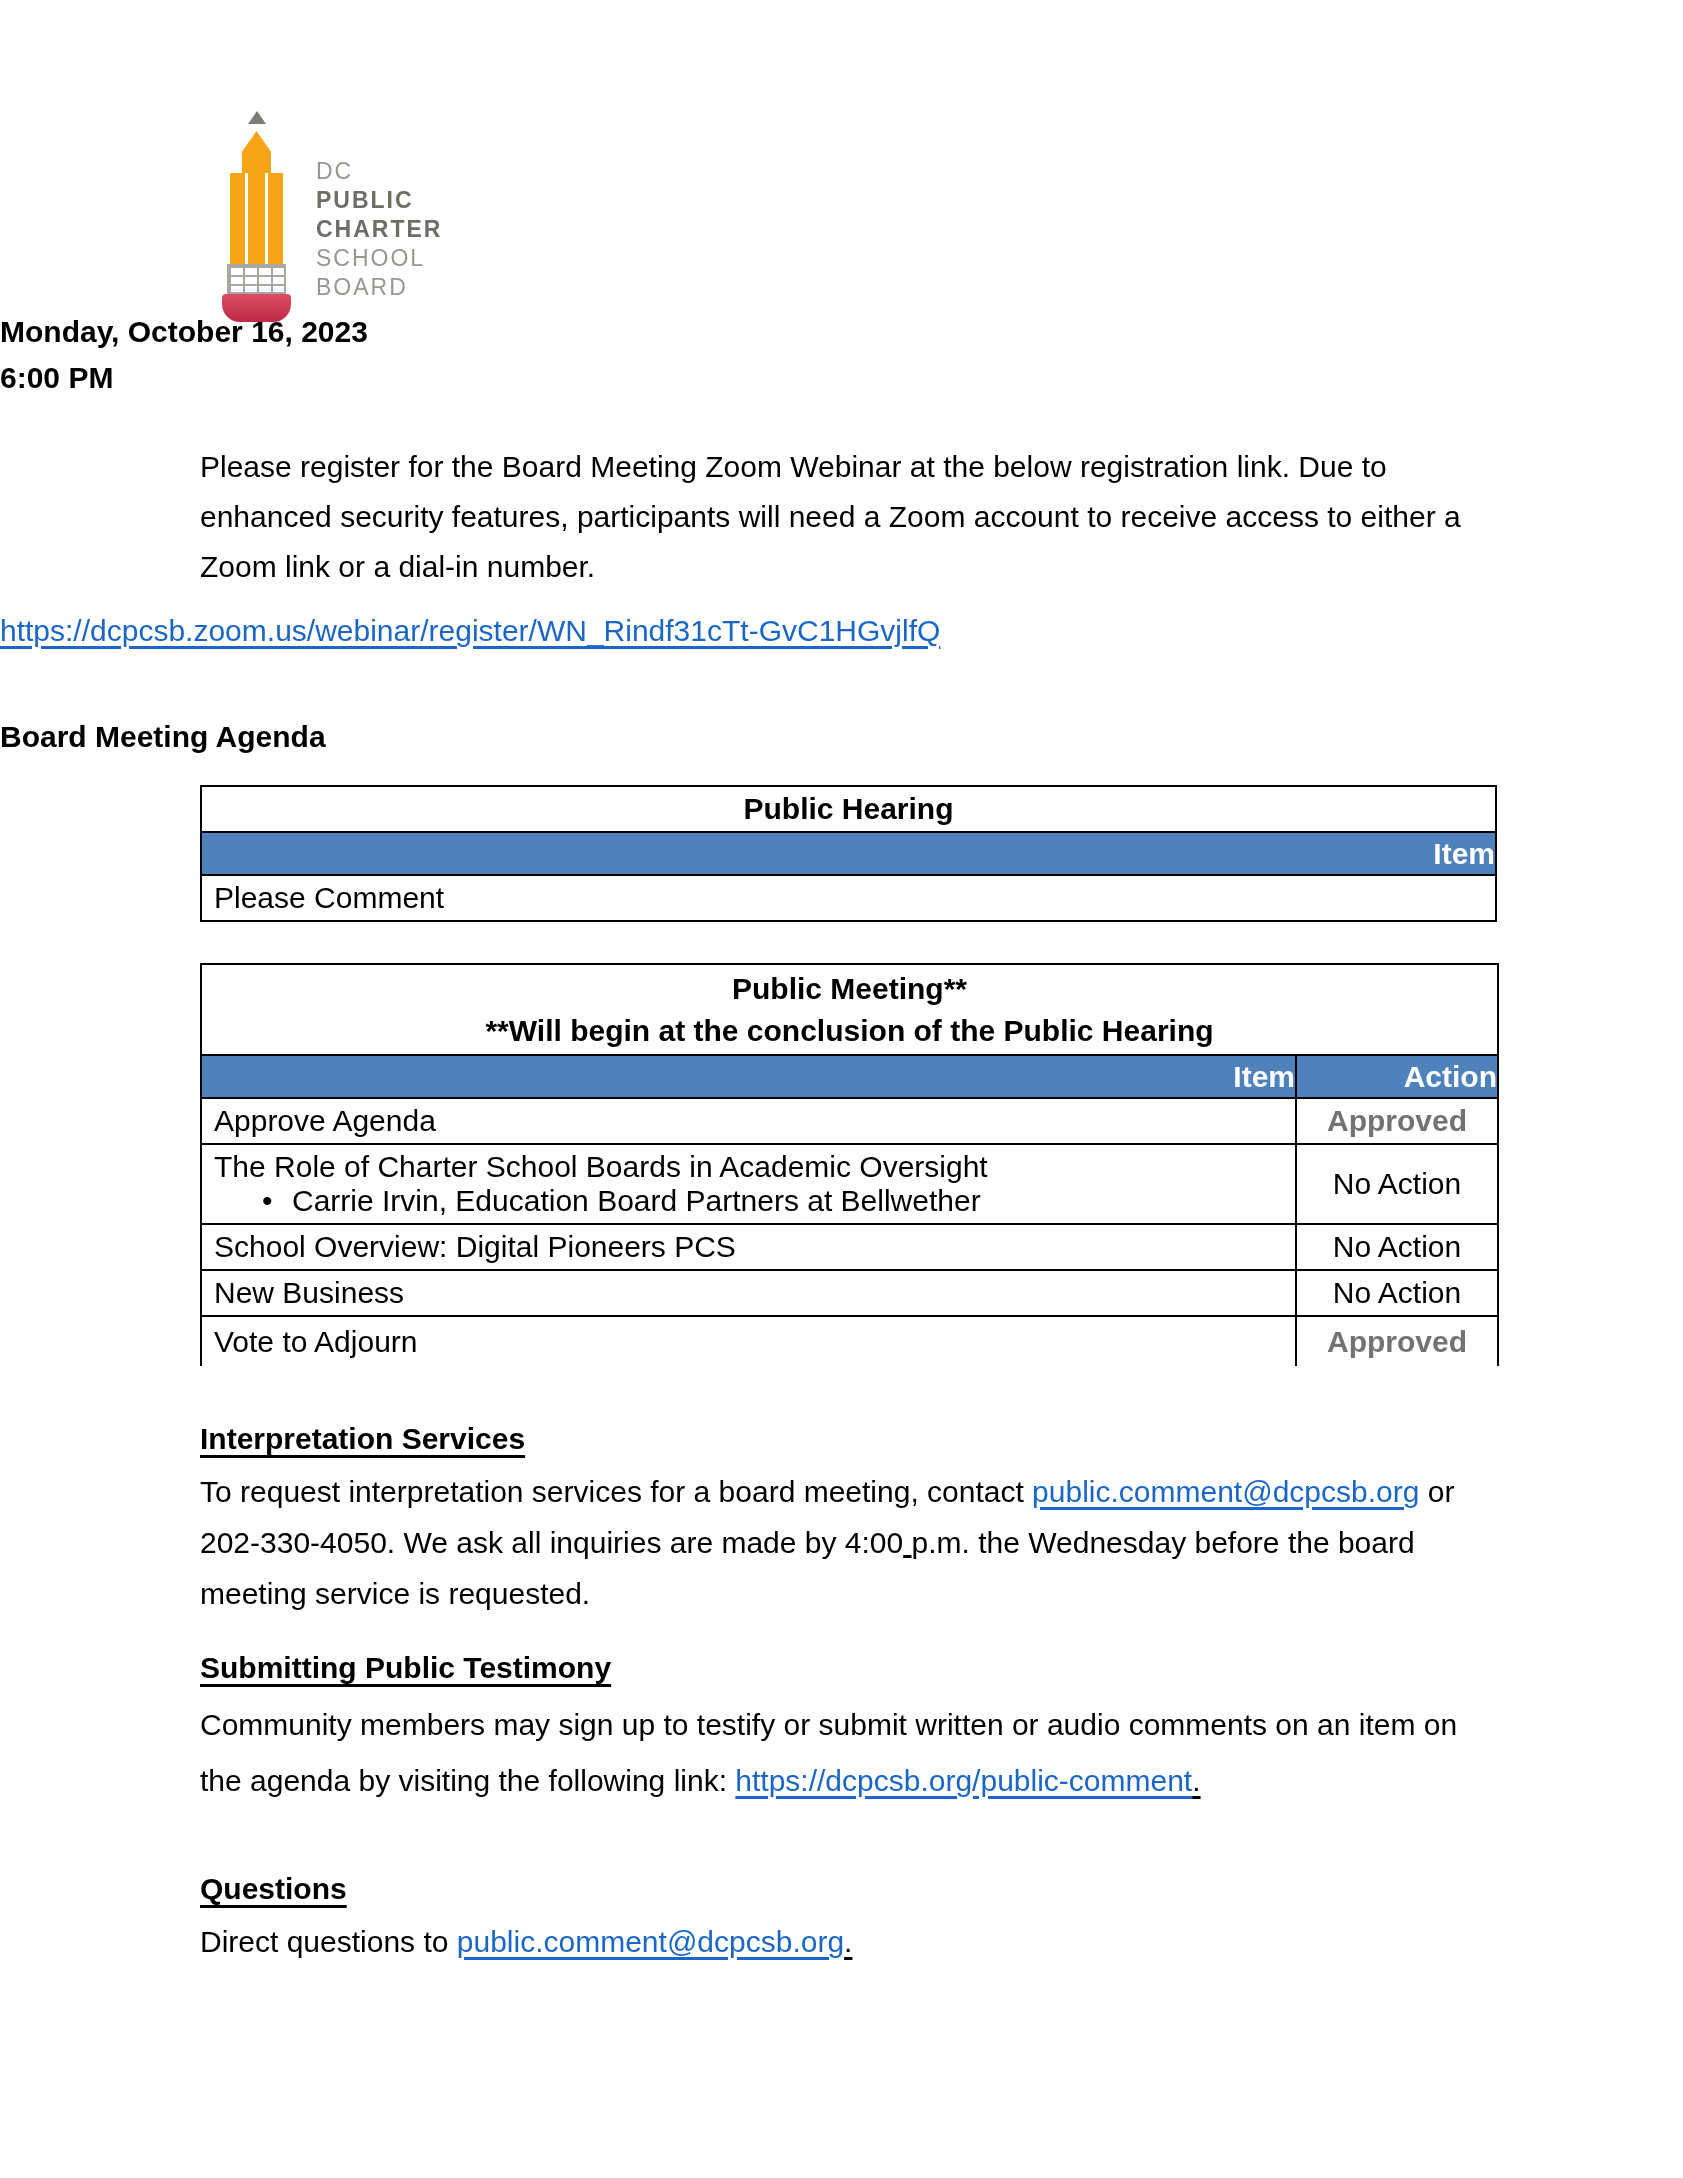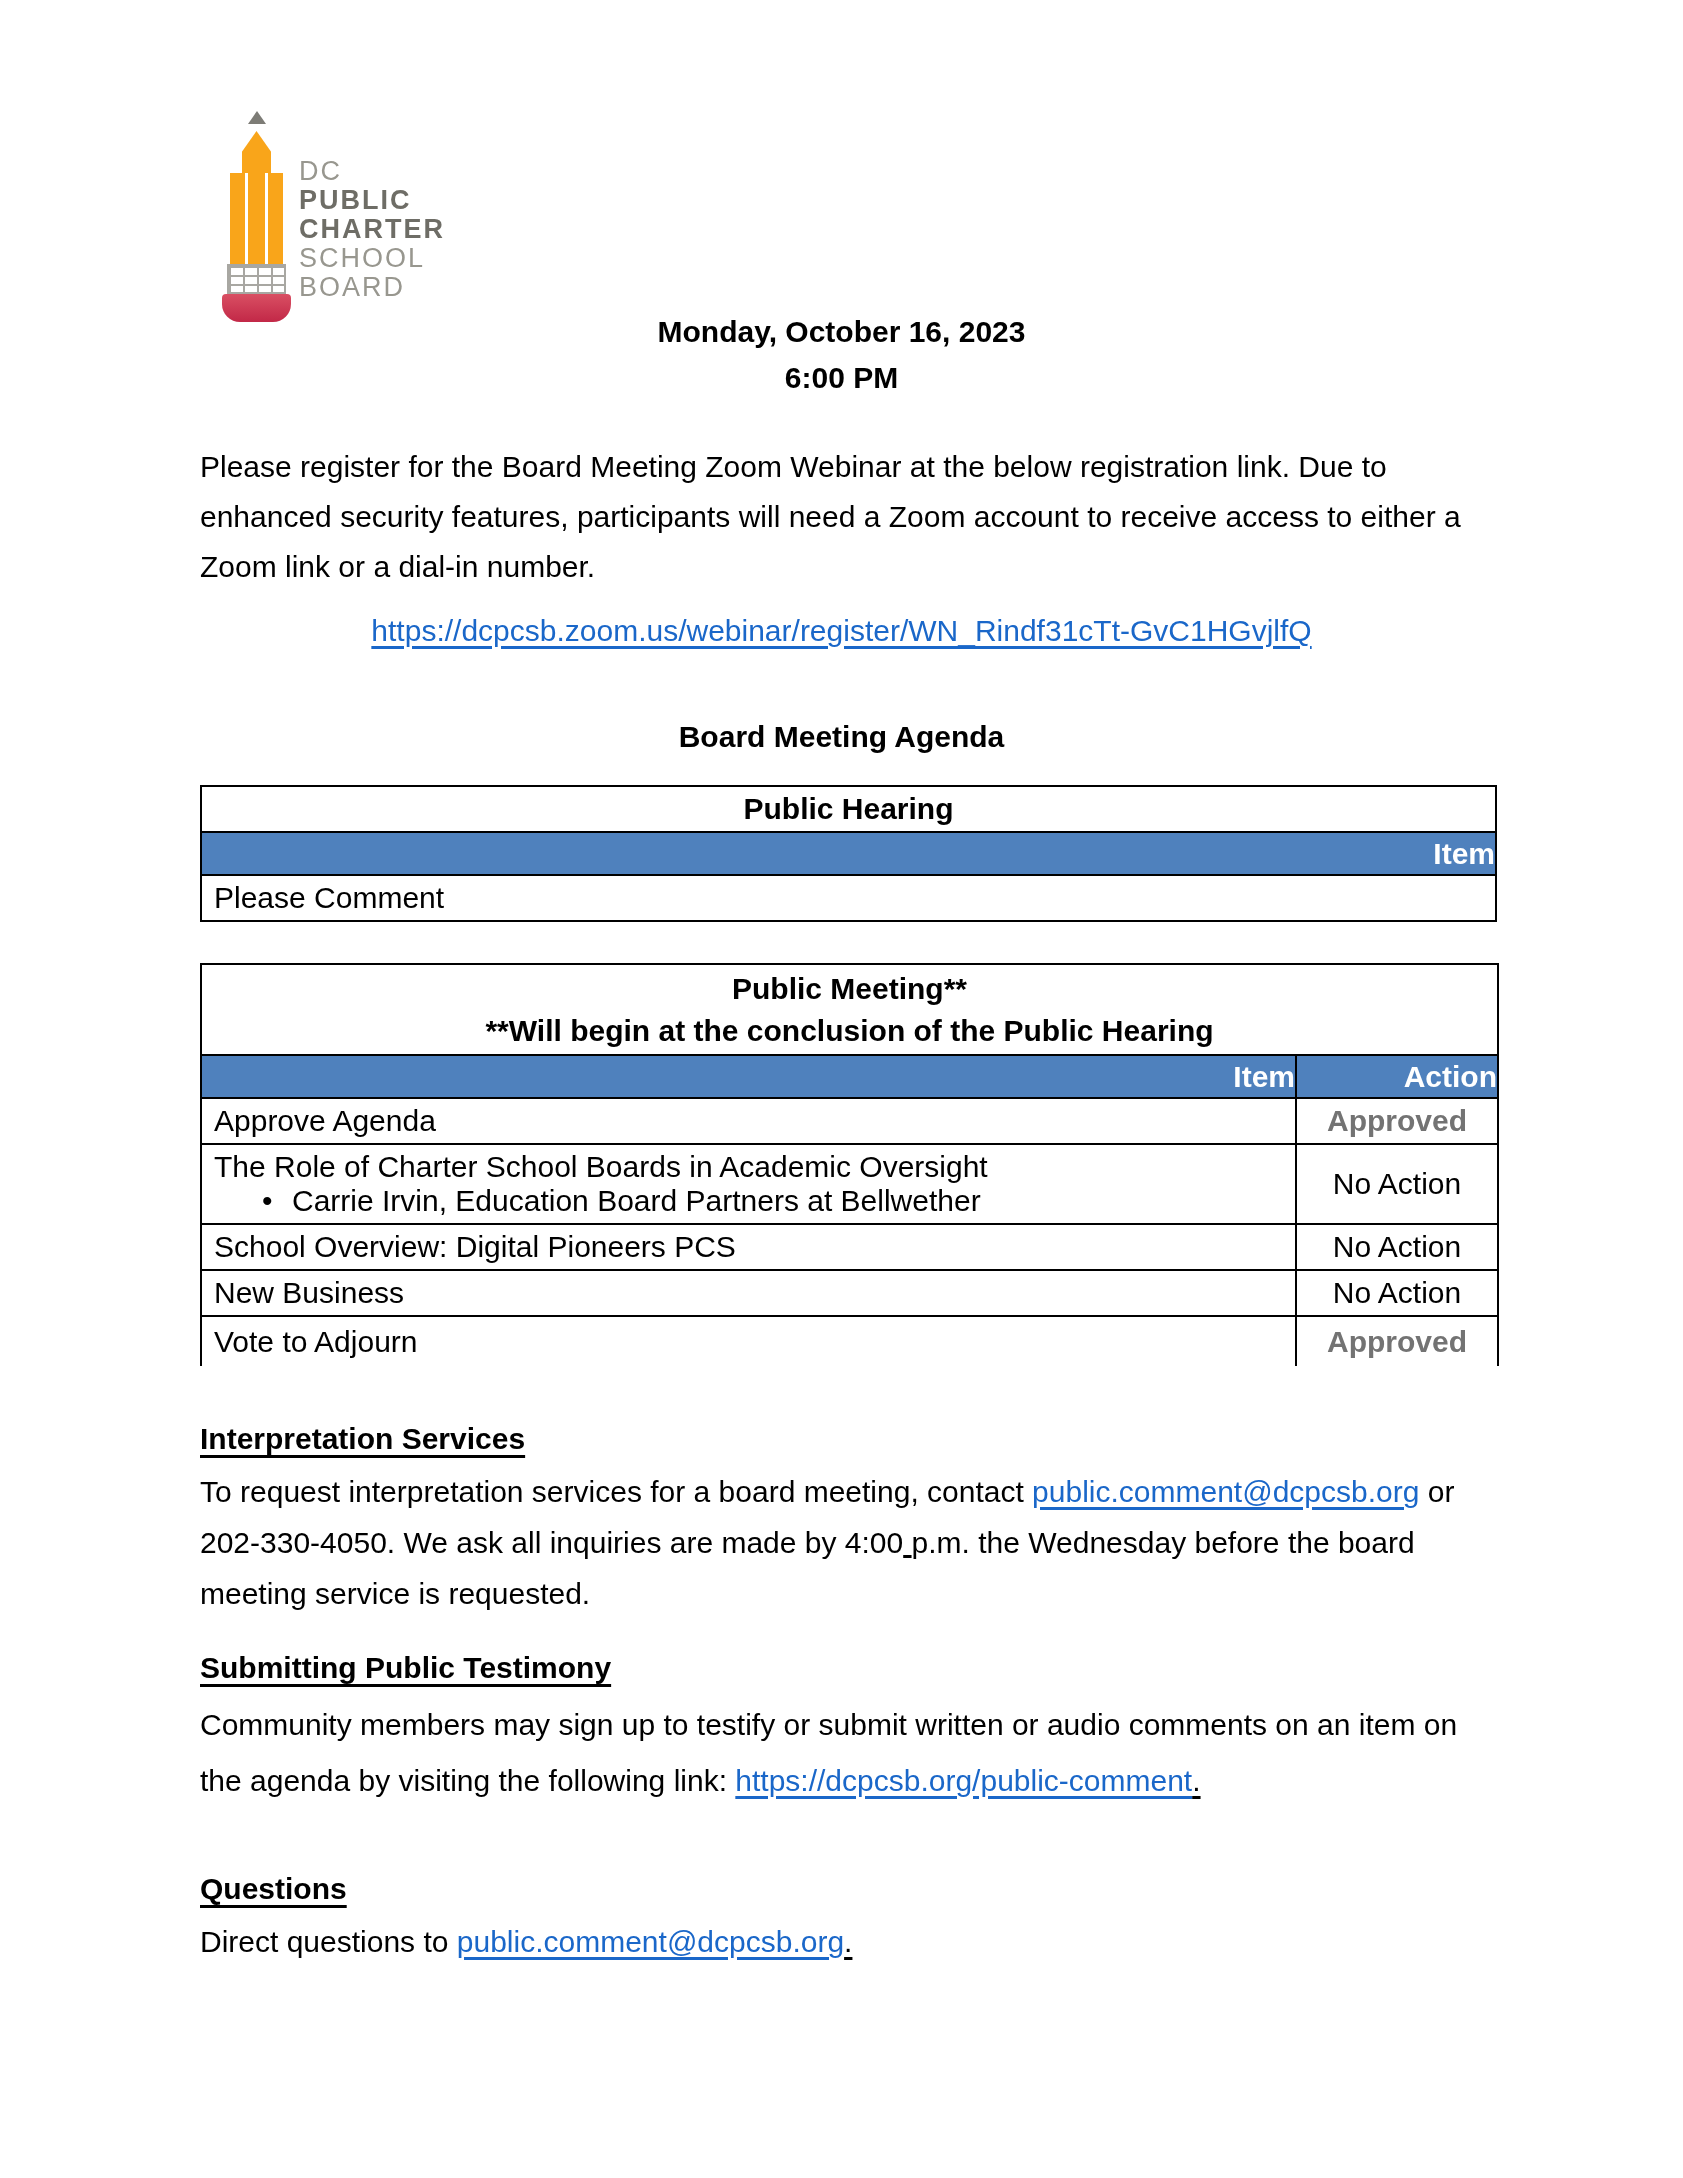--- a/index.html
+++ b/index.html
@@ -26,26 +26,26 @@
   .p-body { width:59px; height:91px; margin:0 auto;
     background:linear-gradient(90deg,#ffffff 0 5%,#F9A51A 5% 30%,#ffffff 30% 35%,#F9A51A 35% 65%,#ffffff 65% 70%,#F9A51A 70% 95%,#ffffff 95%); }
   .p-ferrule { width:59px; height:30px; margin:0 auto; background:#ffffff;
     border:2px solid #a8a7a2;
     background-image:linear-gradient(#a8a7a2 2px, transparent 2px),
                      linear-gradient(90deg,#a8a7a2 2px, transparent 2px);
     background-size:14px 9px; }
   .p-eraser { width:69px; height:28px; margin:0 auto;
     background:linear-gradient(#d94f63,#c22847);
     border-radius:4px 4px 18px 18px; }
-  .logo-text { margin-left:0; margin-top:46px; font-size:27px; line-height:29px; letter-spacing:2px; }
+  .logo-text { margin-left:17px; margin-top:46px; font-size:23px; line-height:29px; letter-spacing:2px; }
   .lt-light { color:#98978f; font-weight:normal; }
   .lt-bold  { color:#6e6d66; font-weight:bold; }
 
   
-  .center { position:absolute; left:0; width:1683px; text-align:center; }
+  .center { position:absolute; left:0; width:1683px; text-align:left; }
   .title-block { top:309px; font-weight:bold; line-height:46px; }
   .webreg-heading { top:592px; font-weight:bold; }
   .link-line { top:614px; }
   .agenda-heading { top:720px; font-weight:bold; }
   a.doclink { color:#1a67c9; text-decoration:underline; text-underline-offset:5px; cursor:pointer; }
   .after-link { text-decoration:underline; text-underline-offset:5px; }
 
   
   .intro { position:absolute; top:442px; left:200px; width:1292px; line-height:50px; }
 

